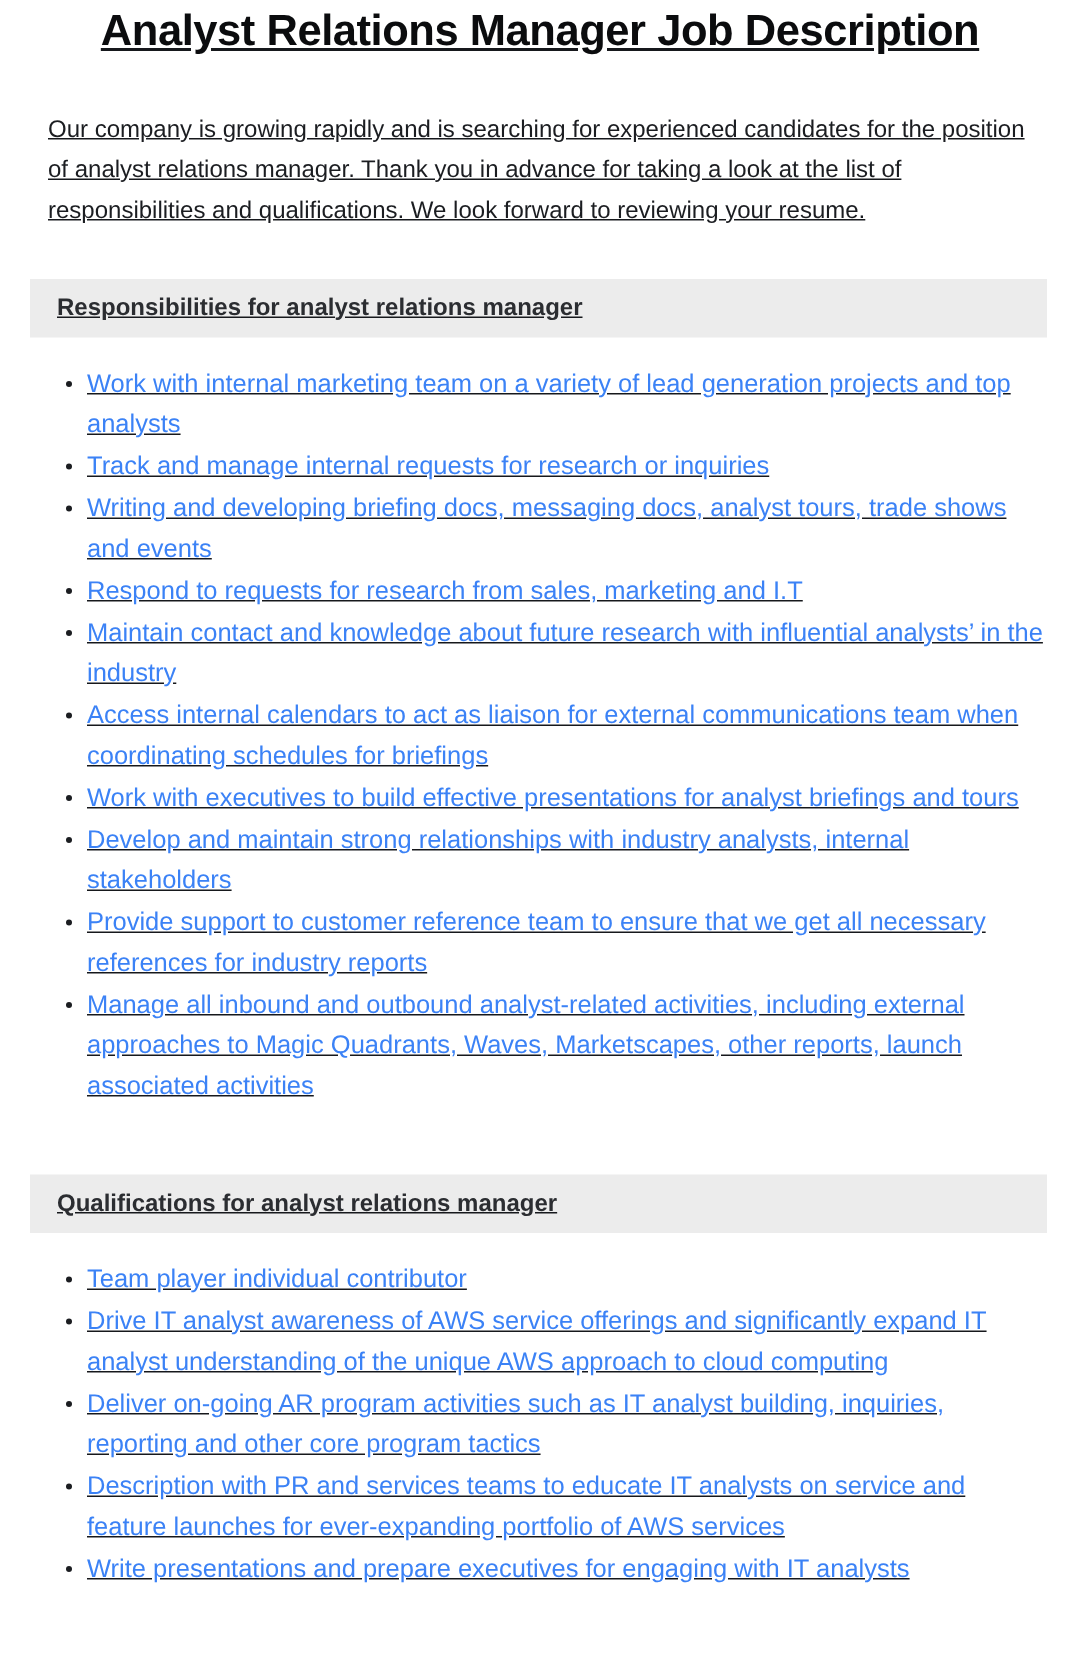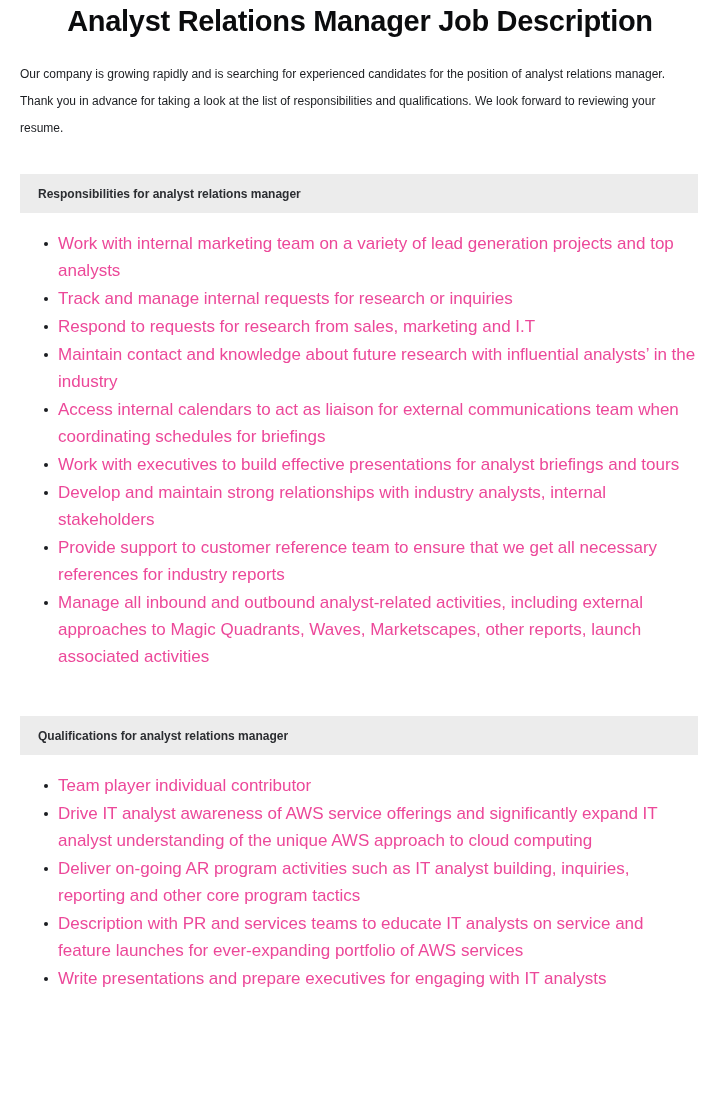--- a/index.html
+++ b/index.html
@@ -14,39 +14,40 @@
     font-family: "Liberation Sans", sans-serif;
     color: #16181c;
     -webkit-font-smoothing: antialiased;
   }
 
   .page {
     width: 720px;
     min-height: 1111px;
     padding: 0;
     position: relative;
+    text-decoration: underline;
   }
 
   
   .doc-title {
     font-size: 29px;
     font-weight: bold;
     line-height: 36px;
     letter-spacing: -0.3px;
     color: #0b0c0e;
     text-align: center;
     margin: 0;
     padding: 3px 20px 0 20px;
   }
 
   
   .intro {
-    margin: 0;
+    margin: 12px;
     padding: 22px 22px 0 20px;
-    font-size: 12px;
+    font-size: 16px;
     line-height: 27px;
     color: #1b1d21;
   }
 
   
   .section {
     margin-top: 32px;
   }
   .section.second {
     margin-top: 46px;
@@ -54,38 +55,38 @@
 
   .section-header {
     margin: 0 22px 0 20px;
     background: #ececec;
     height: 39px;
     display: flex;
     align-items: center;
     padding: 0 18px;
   }
   .section-header-text {
-    font-size: 12px;
+    font-size: 16px;
     font-weight: bold;
     color: #2b2d31;
     line-height: 20px;
     text-align: right;
   }
 
   
   .bullet-list {
     margin: 0;
     padding: 17px 22px 0 58px;
     list-style: none;
   }
   .bullet-list li {
     position: relative;
     font-size: 17px;
     line-height: 27px;
-    color: #ec4899;
+    color: #3b82f6;
     padding-left: 0;
     margin: 0 0 1px 0;
   }
   .bullet-list li::before {
     content: "";
     position: absolute;
     left: -14px;
     top: 12px;
     width: 4px;
     height: 4px;
@@ -106,20 +107,21 @@
 
   <p class="intro">Our company is growing rapidly and is searching for experienced candidates for the position of analyst relations manager. Thank you in advance for taking a look at the list of responsibilities and qualifications. We look forward to reviewing your resume.</p>
 
   <div class="section">
     <div class="section-header">
       <span class="section-header-text">Responsibilities for analyst relations manager</span>
     </div>
     <ul class="bullet-list">
       <li>Work with internal marketing team on a variety of lead generation projects and top analysts</li>
       <li>Track and manage internal requests for research or inquiries</li>
+      <li>Writing and developing briefing docs, messaging docs, analyst tours, trade shows and events</li>
       <li>Respond to requests for research from sales, marketing and I.T</li>
       <li>Maintain contact and knowledge about future research with influential analysts’ in the industry</li>
       <li>Access internal calendars to act as liaison for external communications team when coordinating schedules for briefings</li>
       <li>Work with executives to build effective presentations for analyst briefings and tours</li>
       <li>Develop and maintain strong relationships with industry analysts, internal stakeholders</li>
       <li>Provide support to customer reference team to ensure that we get all necessary references for industry reports</li>
       <li>Manage all inbound and outbound analyst-related activities, including external approaches to Magic Quadrants, Waves, Marketscapes, other reports, launch associated activities</li>
     </ul>
   </div>
 

